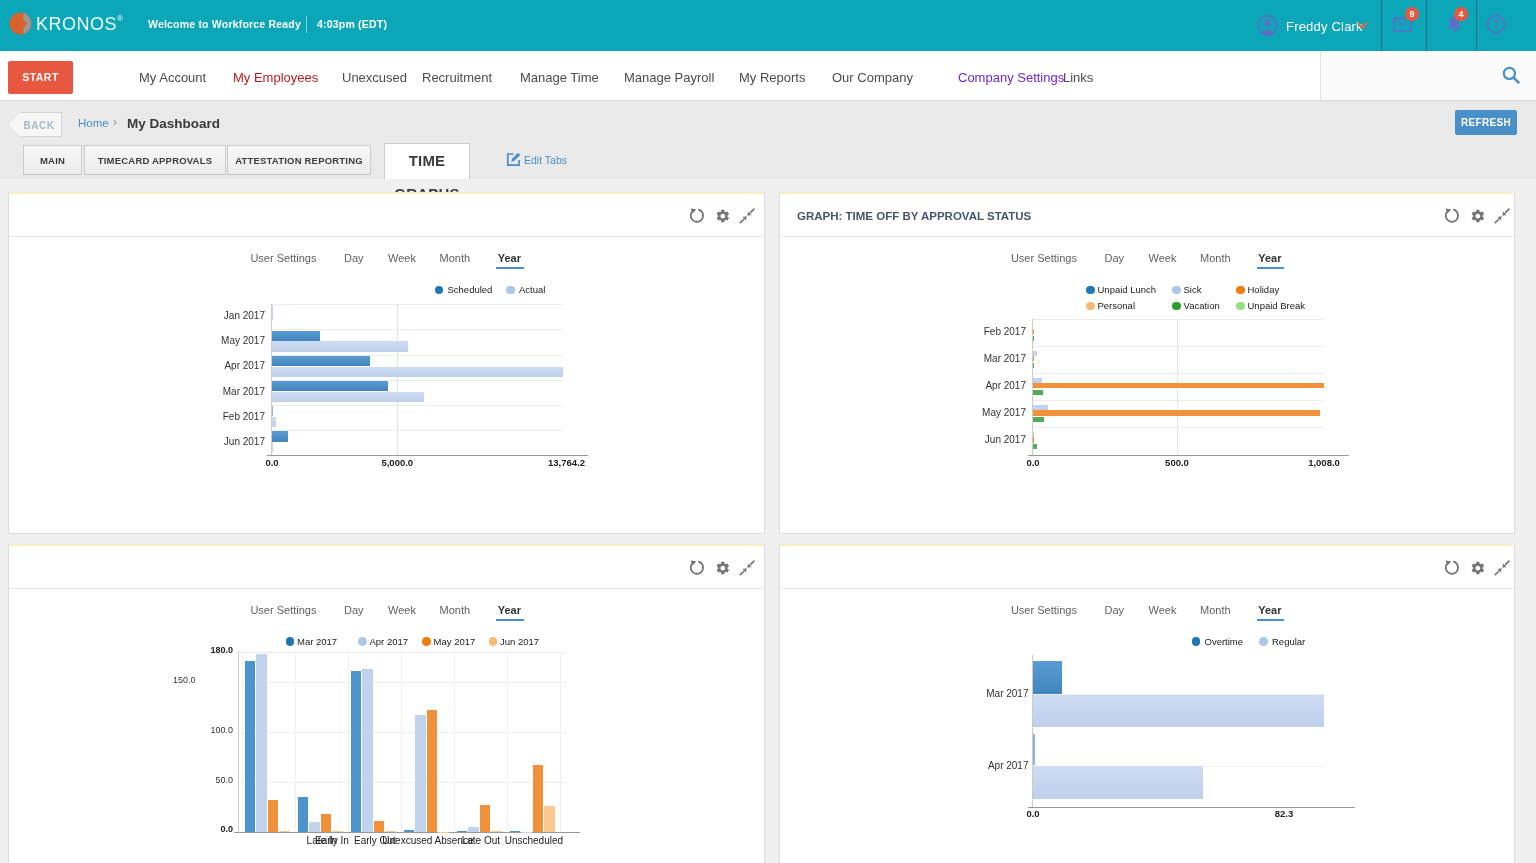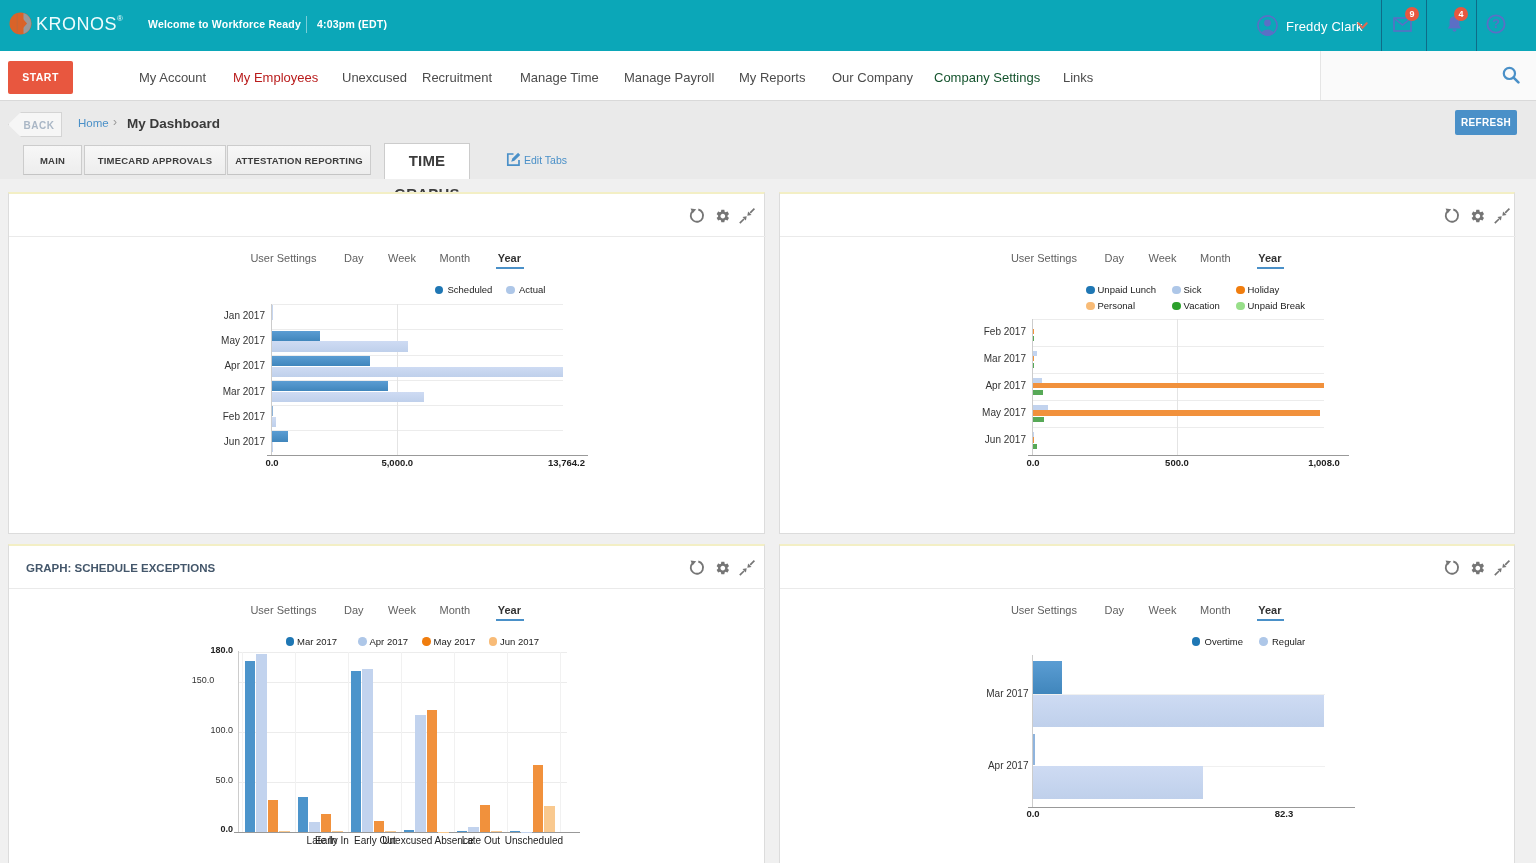--- a/index.html
+++ b/index.html
@@ -53,21 +53,21 @@
 <div class="abs" style="left:1320px;top:51px;width:216px;height:49px;background:#fafafa;border-left:1px solid #e5e5e5"></div>
 <div class="abs" style="left:8px;top:61px;width:65px;height:33px;background:#e8573f;border-radius:2px;color:#fff;font-size:10.5px;font-weight:bold;text-align:center;line-height:33px;letter-spacing:.5px">START</div>
 <div class="abs" style="left:139px;top:70px;font-size:13px;color:#4c4c4c">My Account</div>
 <div class="abs" style="left:233px;top:70px;font-size:13px;color:#b91c1c">My Employees</div>
 <div class="abs" style="left:342px;top:70px;font-size:13px;color:#4c4c4c">Unexcused</div>
 <div class="abs" style="left:422px;top:70px;font-size:13px;color:#4c4c4c">Recruitment</div>
 <div class="abs" style="left:520px;top:70px;font-size:13px;color:#4c4c4c">Manage Time</div>
 <div class="abs" style="left:624px;top:70px;font-size:13px;color:#4c4c4c">Manage Payroll</div>
 <div class="abs" style="left:739px;top:70px;font-size:13px;color:#4c4c4c">My Reports</div>
 <div class="abs" style="left:832px;top:70px;font-size:13px;color:#4c4c4c">Our Company</div>
-<div class="abs" style="left:934px;top:70px;font-size:13px;color:#14532d">Company Settings</div>
+<div class="abs" style="left:958px;top:70px;font-size:13px;color:#6d28d9">Company Settings</div>
 <div class="abs" style="left:1063px;top:70px;font-size:13px;color:#4c4c4c">Links</div>
 <svg class="abs" style="left:1502px;top:66px" width="18" height="18" viewBox="0 0 18 18">
 <circle cx="7.4" cy="7.4" r="5.6" fill="none" stroke="#4a90c8" stroke-width="2.2"></circle>
 <path d="M11.6 11.6 L16.4 16.4" stroke="#4a90c8" stroke-width="2.6" stroke-linecap="round"></path>
 </svg>
 <div class="abs" style="left:0;top:101px;width:1536px;height:78px;background:#eaeaea"></div>
 <div class="abs" style="left:8px;top:112px;width:54px;height:25px;background:#f6f6f6;border:1px solid #d4d4d4;clip-path:polygon(0 50%,24% 0,100% 0,100% 100%,24% 100%);color:#aab7c6;font-size:10px;font-weight:bold;text-align:center;line-height:25px;letter-spacing:.5px;padding-left:8px">BACK</div>
 <div class="abs" style="left:78px;top:116.5px;font-size:11.5px;color:#4a90c8">Home</div>
 <div class="abs" style="left:113px;top:114.5px;font-size:12px;color:#9a9a9a">›</div>
 <div class="abs" style="left:127px;top:115.5px;font-size:13.5px;font-weight:bold;color:#3a3a3a">My Dashboard</div>
@@ -91,37 +91,37 @@
 <path fill="#757575" d="M19.14 12.94c.04-.3.06-.61.06-.94 0-.32-.02-.64-.07-.94l2.03-1.58c.18-.14.23-.41.12-.61l-1.92-3.32c-.12-.22-.37-.29-.59-.22l-2.39.96c-.5-.38-1.03-.7-1.62-.94l-.36-2.54c-.04-.24-.24-.41-.48-.41h-3.84c-.24 0-.43.17-.47.41l-.36 2.54c-.59.24-1.13.57-1.62.94l-2.39-.96c-.22-.08-.47 0-.59.22L2.74 8.87c-.12.21-.08.47.12.61l2.03 1.58c-.05.3-.09.63-.09.94s.02.64.07.94l-2.03 1.58c-.18.14-.23.41-.12.61l1.92 3.32c.12.22.37.29.59.22l2.39-.96c.5.38 1.03.7 1.62.94l.36 2.54c.05.24.24.41.48.41h3.84c.24 0 .44-.17.47-.41l.36-2.54c.59-.24 1.13-.56 1.62-.94l2.39.96c.22.08.47 0 .59-.22l1.92-3.32c.12-.22.07-.47-.12-.61l-2.01-1.58zM12 15.6c-1.98 0-3.6-1.62-3.6-3.6s1.62-3.6 3.6-3.6 3.6 1.62 3.6 3.6-1.62 3.6-3.6 3.6z"></path>
 </g>
 <g stroke="#757575" stroke-width="1.7" fill="none">
 <path d="M66.4 1.6 L62.2 5.8"></path>
         <path d="M56.0 12.0 L51.8 16.2"></path>
 </g>
 <path d="M59.3 8.7 L63.5 7.9 L60.1 4.5 Z" fill="#757575"></path>
 <path d="M58.7 9.3 L54.5 10.1 L57.9 13.5 Z" fill="#757575"></path>
 </svg></div>
 <div class="abs" style="left:779px;top:192px;width:736px;height:342px;background:#fff;border:1px solid #dcdcdc;border-top:2px solid #f3efc5;">
+    <div class="ptitle">GRAPH: TIME OFF BY APPROVAL STATUS</div>
     <div style="position:absolute;left:0;top:42px;width:736px;height:1px;background:#eaeaea"></div>
   </div>
 <div class="abs" style="left:1443px;top:207px"><svg width="68" height="18" viewBox="0 0 68 18">
 <path d="M4.6 4.1 A6.2 6.2 0 1 0 10.3 2.5" fill="none" stroke="#757575" stroke-width="1.8"></path>
 <path d="M2.6 1.6 L8.2 2.3 L4.6 6.6 Z" fill="#757575"></path>
 <g transform="translate(26.9,1.1) scale(0.66)">
 <path fill="#757575" d="M19.14 12.94c.04-.3.06-.61.06-.94 0-.32-.02-.64-.07-.94l2.03-1.58c.18-.14.23-.41.12-.61l-1.92-3.32c-.12-.22-.37-.29-.59-.22l-2.39.96c-.5-.38-1.03-.7-1.62-.94l-.36-2.54c-.04-.24-.24-.41-.48-.41h-3.84c-.24 0-.43.17-.47.41l-.36 2.54c-.59.24-1.13.57-1.62.94l-2.39-.96c-.22-.08-.47 0-.59.22L2.74 8.87c-.12.21-.08.47.12.61l2.03 1.58c-.05.3-.09.63-.09.94s.02.64.07.94l-2.03 1.58c-.18.14-.23.41-.12.61l1.92 3.32c.12.22.37.29.59.22l2.39-.96c.5.38 1.03.7 1.62.94l.36 2.54c.05.24.24.41.48.41h3.84c.24 0 .44-.17.47-.41l.36-2.54c.59-.24 1.13-.56 1.62-.94l2.39.96c.22.08.47 0 .59-.22l1.92-3.32c.12-.22.07-.47-.12-.61l-2.01-1.58zM12 15.6c-1.98 0-3.6-1.62-3.6-3.6s1.62-3.6 3.6-3.6 3.6 1.62 3.6 3.6-1.62 3.6-3.6 3.6z"></path>
 </g>
 <g stroke="#757575" stroke-width="1.7" fill="none">
 <path d="M66.4 1.6 L62.2 5.8"></path>
         <path d="M56.0 12.0 L51.8 16.2"></path>
 </g>
 <path d="M59.3 8.7 L63.5 7.9 L60.1 4.5 Z" fill="#757575"></path>
 <path d="M58.7 9.3 L54.5 10.1 L57.9 13.5 Z" fill="#757575"></path>
 </svg></div>
 <div class="abs" style="left:8px;top:544px;width:757px;height:331px;background:#fff;border:1px solid #dcdcdc;border-top:2px solid #f3efc5;">
-    <div class="ptitle">GRAPH: SCHEDULE EXCEPTIONS</div>
     <div style="position:absolute;left:0;top:42px;width:757px;height:1px;background:#eaeaea"></div>
   </div>
 <div class="abs" style="left:688px;top:559px"><svg width="68" height="18" viewBox="0 0 68 18">
 <path d="M4.6 4.1 A6.2 6.2 0 1 0 10.3 2.5" fill="none" stroke="#757575" stroke-width="1.8"></path>
 <path d="M2.6 1.6 L8.2 2.3 L4.6 6.6 Z" fill="#757575"></path>
 <g transform="translate(26.9,1.1) scale(0.66)">
 <path fill="#757575" d="M19.14 12.94c.04-.3.06-.61.06-.94 0-.32-.02-.64-.07-.94l2.03-1.58c.18-.14.23-.41.12-.61l-1.92-3.32c-.12-.22-.37-.29-.59-.22l-2.39.96c-.5-.38-1.03-.7-1.62-.94l-.36-2.54c-.04-.24-.24-.41-.48-.41h-3.84c-.24 0-.43.17-.47.41l-.36 2.54c-.59.24-1.13.57-1.62.94l-2.39-.96c-.22-.08-.47 0-.59.22L2.74 8.87c-.12.21-.08.47.12.61l2.03 1.58c-.05.3-.09.63-.09.94s.02.64.07.94l-2.03 1.58c-.18.14-.23.41-.12.61l1.92 3.32c.12.22.37.29.59.22l2.39-.96c.5.38 1.03.7 1.62.94l.36 2.54c.05.24.24.41.48.41h3.84c.24 0 .44-.17.47-.41l.36-2.54c.59-.24 1.13-.56 1.62-.94l2.39.96c.22.08.47 0 .59-.22l1.92-3.32c.12-.22.07-.47-.12-.61l-2.01-1.58zM12 15.6c-1.98 0-3.6-1.62-3.6-3.6s1.62-3.6 3.6-3.6 3.6 1.62 3.6 3.6-1.62 3.6-3.6 3.6z"></path>
 </g>
 <g stroke="#757575" stroke-width="1.7" fill="none">
 <path d="M66.4 1.6 L62.2 5.8"></path>
@@ -254,21 +254,21 @@
 <div class="abs" style="left:242.4px;top:652.2px;width:1px;height:179.79999999999995px;background:#f1f1f1"></div>
 <div class="abs" style="left:295.4px;top:652.2px;width:1px;height:179.79999999999995px;background:#f1f1f1"></div>
 <div class="abs" style="left:348.4px;top:652.2px;width:1px;height:179.79999999999995px;background:#f1f1f1"></div>
 <div class="abs" style="left:401.4px;top:652.2px;width:1px;height:179.79999999999995px;background:#f1f1f1"></div>
 <div class="abs" style="left:454.4px;top:652.2px;width:1px;height:179.79999999999995px;background:#f1f1f1"></div>
 <div class="abs" style="left:507.4px;top:652.2px;width:1px;height:179.79999999999995px;background:#f1f1f1"></div>
 <div class="abs" style="left:560.4px;top:652.2px;width:1px;height:179.79999999999995px;background:#f1f1f1"></div>
 <div class="abs" style="left:237.8px;top:651px;width:1px;height:181px;background:#ccc"></div>
 <div class="abs" style="left:234px;top:832.4px;width:346px;height:1px;background:#999"></div>
 <div class="abs" style="left:173px;top:644.6px;width:60px;text-align:right;font-size:9px;font-weight:bold;color:#222">180.0</div>
-<div class="abs" style="left:173px;top:675.3px;width:60px;text-align:center;font-size:9px;font-weight:normal;color:#333">150.0</div>
+<div class="abs" style="left:173px;top:675.3px;width:60px;text-align:left;font-size:9px;font-weight:normal;color:#333">150.0</div>
 <div class="abs" style="left:173px;top:725.4px;width:60px;text-align:right;font-size:9px;font-weight:normal;color:#333">100.0</div>
 <div class="abs" style="left:173px;top:775.4px;width:60px;text-align:right;font-size:9px;font-weight:normal;color:#333">50.0</div>
 <div class="abs" style="left:173px;top:824.2px;width:60px;text-align:right;font-size:9px;font-weight:bold;color:#222">0.0</div>
 <div class="abs" style="left:188.89999999999998px;top:835px;width:160px;text-align:right;font-size:10px;color:#222;white-space:nowrap">Early In</div>
 <div class="abs" style="left:241.89999999999998px;top:835px;width:160px;text-align:center;font-size:10px;color:#222;white-space:nowrap">Late In</div>
 <div class="abs" style="left:294.9px;top:835px;width:160px;text-align:center;font-size:10px;color:#222;white-space:nowrap">Early Out</div>
 <div class="abs" style="left:347.9px;top:835px;width:160px;text-align:center;font-size:10px;color:#222;white-space:nowrap">Unexcused Absence</div>
 <div class="abs" style="left:400.9px;top:835px;width:160px;text-align:center;font-size:10px;color:#222;white-space:nowrap">Late Out</div>
 <div class="abs" style="left:453.9px;top:835px;width:160px;text-align:center;font-size:10px;color:#222;white-space:nowrap">Unscheduled</div>
 <div class="abs" style="left:244.89999999999998px;top:661.4px;width:10.6px;height:171px;background:#4c94cb"></div>

